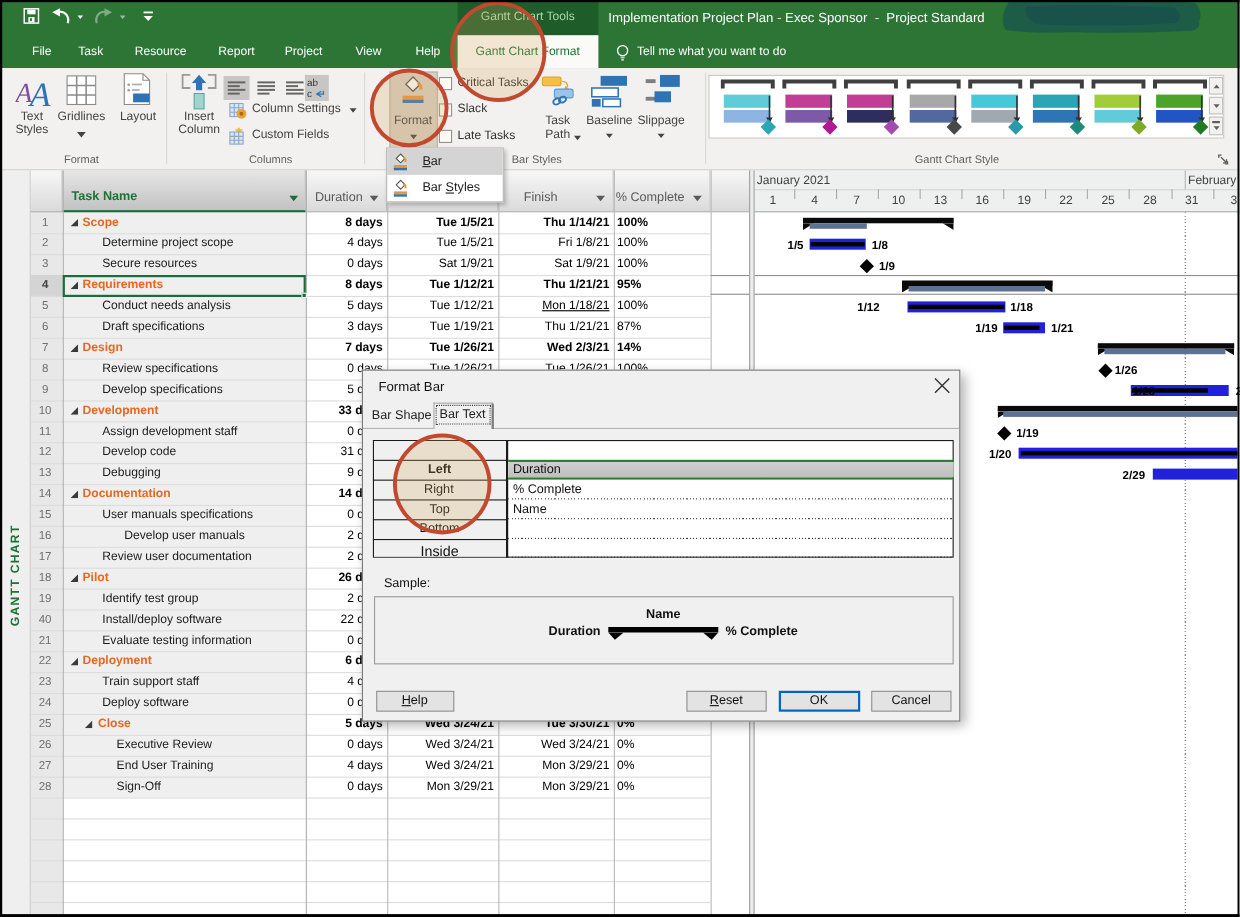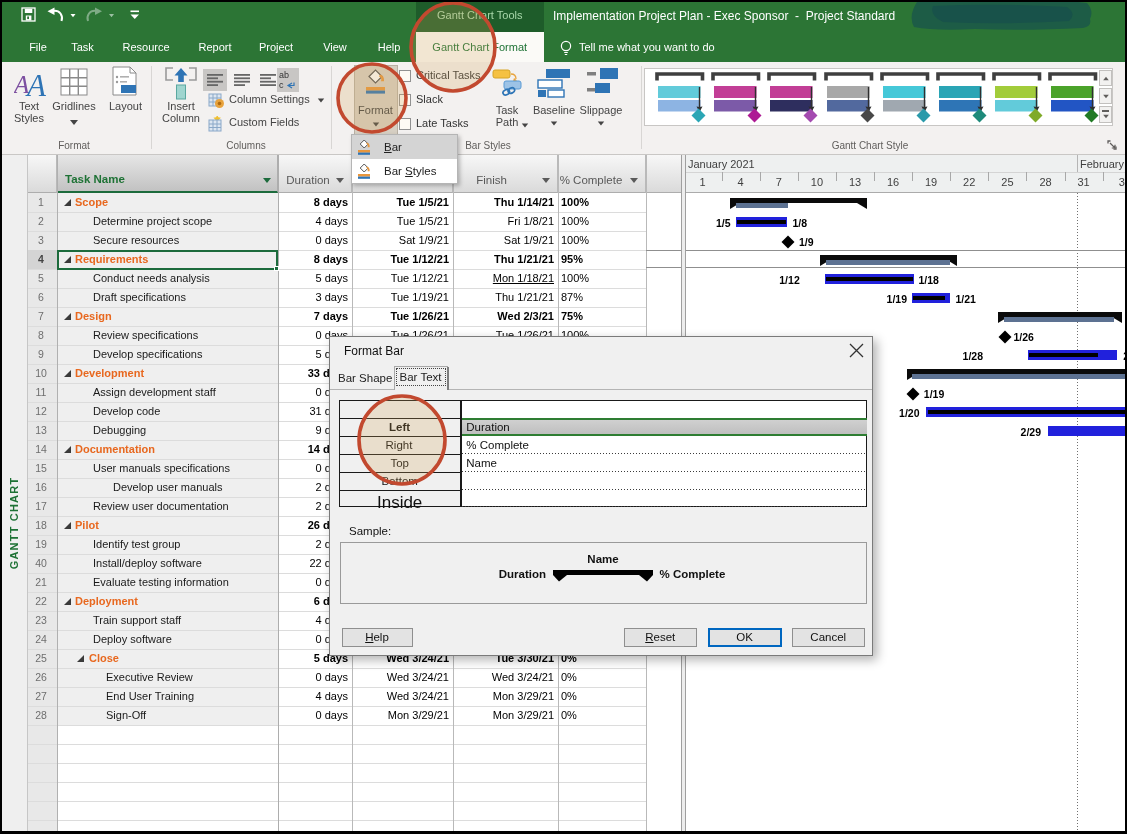--- a/index.html
+++ b/index.html
@@ -347,21 +347,21 @@
 <div class="tx rt " style="left:455px;top:291.2px;width:99px;font-size:11px;">Thu 1/21/21</div>
 <div class="tx " style="left:561px;top:291.2px;font-size:11px;">87%</div>
 <div class="tx ct " style="left:28px;top:310.2px;width:26px;font-size:10.5px;color:#6e6e6e;">7</div>
 <svg class="a" style="left:63.5px;top:312.5px;" width="7" height="7" viewBox="0 0 8 8">
     <path d="M0,8 L8,0 L8,8 Z" fill="#3a3a3a"></path>
   </svg>
 <div class="tx b" style="left:75px;top:310.2px;font-size:11px;color:#e8681f;">Design</div>
 <div class="tx rt b" style="left:280px;top:310.2px;width:68px;font-size:11px;">7 days</div>
 <div class="tx rt b" style="left:354px;top:310.2px;width:95px;font-size:11px;">Tue 1/26/21</div>
 <div class="tx rt b" style="left:455px;top:310.2px;width:99px;font-size:11px;">Wed 2/3/21</div>
-<div class="tx b" style="left:561px;top:310.2px;font-size:11px;">75%</div>
+<div class="tx b" style="left:561px;top:310.2px;font-size:11px;">14%</div>
 <div class="tx ct " style="left:28px;top:329.2px;width:26px;font-size:10.5px;color:#6e6e6e;">8</div>
 <div class="tx " style="left:93px;top:329.2px;font-size:11px;color:#1a1a1a;">Review specifications</div>
 <div class="tx rt " style="left:280px;top:329.2px;width:68px;font-size:11px;">0 days</div>
 <div class="tx rt " style="left:354px;top:329.2px;width:95px;font-size:11px;">Tue 1/26/21</div>
 <div class="tx rt " style="left:455px;top:329.2px;width:99px;font-size:11px;">Tue 1/26/21</div>
 <div class="tx " style="left:561px;top:329.2px;font-size:11px;">100%</div>
 <div class="tx ct " style="left:28px;top:348.2px;width:26px;font-size:10.5px;color:#6e6e6e;">9</div>
 <div class="tx " style="left:93px;top:348.2px;font-size:11px;color:#1a1a1a;">Develop specifications</div>
 <div class="tx rt " style="left:280px;top:348.2px;width:68px;font-size:11px;">5 days</div>
 <div class="tx rt " style="left:354px;top:348.2px;width:95px;font-size:11px;"></div>
@@ -569,21 +569,21 @@
 <svg class="a" style="left:1112.2px;top:317.0px;" width="10" height="6" viewBox="0 0 10 6">
     <path d="M0,0 L10,0 L10,6 Z" fill="#0a0a0a"></path>
   </svg>
 <div class="a" style="left:1003.5px;top:317.0px;width:110.0px;height:4.6px;background:#5d7292;"></div>
 <svg class="a" style="left:997.5px;top:330.0px;" width="14" height="14" viewBox="0 0 14 14">
     <path d="M7,0.5 L13.5,7 L7,13.5 L0.5,7 Z" fill="#000"></path>
   </svg>
 <div class="tx b" style="left:1013.5px;top:331.0px;font-size:10.5px;">1/26</div>
 <div class="a" style="left:1027.5px;top:349.8px;width:89.7px;height:10.6px;background:#2121dc;"></div>
 <div class="a" style="left:1028.5px;top:353.3px;width:69.0px;height:4px;background:#000;"></div>
-<div class="tx rt b" style="left:923px;top:350.0px;width:60px;font-size:10.5px;">1/28</div>
+<div class="tx rt b" style="left:990px;top:350.0px;width:60px;font-size:10.5px;">1/28</div>
 <div class="tx b" style="left:1123.3px;top:350.0px;font-size:10.5px;">2/3</div>
 <div class="a" style="left:906.5px;top:368.5px;width:218.8px;height:5.6px;background:#0a0a0a;"></div>
 <svg class="a" style="left:906.5px;top:374.0px;" width="10" height="6" viewBox="0 0 10 6">
     <path d="M0,0 L10,0 L0,6 Z" fill="#0a0a0a"></path>
   </svg>
 <div class="a" style="left:912.0px;top:374.0px;width:213.0px;height:4.6px;background:#5d7292;"></div>
 <svg class="a" style="left:906.0px;top:387.0px;" width="14" height="14" viewBox="0 0 14 14">
     <path d="M7,0.5 L13.5,7 L7,13.5 L0.5,7 Z" fill="#000"></path>
   </svg>
 <div class="tx b" style="left:923.8px;top:388.0px;font-size:10.5px;">1/19</div>
@@ -625,21 +625,21 @@
 <div class="a" style="left:460.3px;top:400.0px;width:2px;height:107.4px;background:#1a1a1a;"></div>
 <div class="a" style="left:339px;top:417.9px;width:121.30000000000001px;height:1.2px;background:#1a1a1a;"></div>
 <div class="tx ct b" style="left:339px;top:420.9px;width:121.30000000000001px;font-size:11.5px;color:#111;">Left</div>
 <div class="a" style="left:339px;top:435.8px;width:121.30000000000001px;height:1.2px;background:#1a1a1a;"></div>
 <div class="tx ct " style="left:339px;top:438.8px;width:120px;font-size:11.5px;color:#111;">Right</div>
 <div class="a" style="left:339px;top:453.7px;width:121.30000000000001px;height:1.2px;background:#1a1a1a;"></div>
 <div class="tx ct " style="left:339px;top:456.7px;width:121.30000000000001px;font-size:11.5px;color:#111;">Top</div>
 <div class="a" style="left:339px;top:471.6px;width:121.30000000000001px;height:1.2px;background:#1a1a1a;"></div>
 <div class="tx ct " style="left:339px;top:474.6px;width:121.30000000000001px;font-size:11.5px;color:#111;">Bottom</div>
 <div class="a" style="left:339px;top:489.5px;width:121.30000000000001px;height:1.2px;background:#1a1a1a;"></div>
-<div class="tx ct " style="left:339px;top:492.5px;width:121.30000000000001px;font-size:17px;color:#111;">Inside</div>
+<div class="tx ct " style="left:339px;top:492.5px;width:121.30000000000001px;font-size:13px;color:#111;">Inside</div>
 <div class="a" style="left:462.3px;top:419.9px;width:404.7px;height:13.9px;background:linear-gradient(#d0d0d0,#bfbfbf);"></div>
 <div class="a" style="left:462.3px;top:417.9px;width:404.7px;height:2px;background:#2e7d32;"></div>
 <div class="a" style="left:462.3px;top:433.8px;width:404.7px;height:2px;background:#2e7d32;"></div>
 <div class="tx" style="left:466.3px;top:421.4px;font-size:11.5px;color:#111;">Duration</div>
 <div class="a" style="left:462.3px;top:452.7px;width:404.7px;height:1px;background-image:repeating-linear-gradient(90deg,#3c3c3c 0 1px,transparent 1px 3px);"></div>
 <div class="tx" style="left:466.3px;top:439.3px;font-size:11.5px;color:#111;">% Complete</div>
 <div class="a" style="left:462.3px;top:470.6px;width:404.7px;height:1px;background-image:repeating-linear-gradient(90deg,#3c3c3c 0 1px,transparent 1px 3px);"></div>
 <div class="tx" style="left:466.3px;top:457.2px;font-size:11.5px;color:#111;">Name</div>
 <div class="a" style="left:462.3px;top:488.5px;width:404.7px;height:1px;background-image:repeating-linear-gradient(90deg,#3c3c3c 0 1px,transparent 1px 3px);"></div>
 <div class="a" style="left:462.3px;top:506.4px;width:404.7px;height:1px;background-image:repeating-linear-gradient(90deg,#3c3c3c 0 1px,transparent 1px 3px);"></div>

